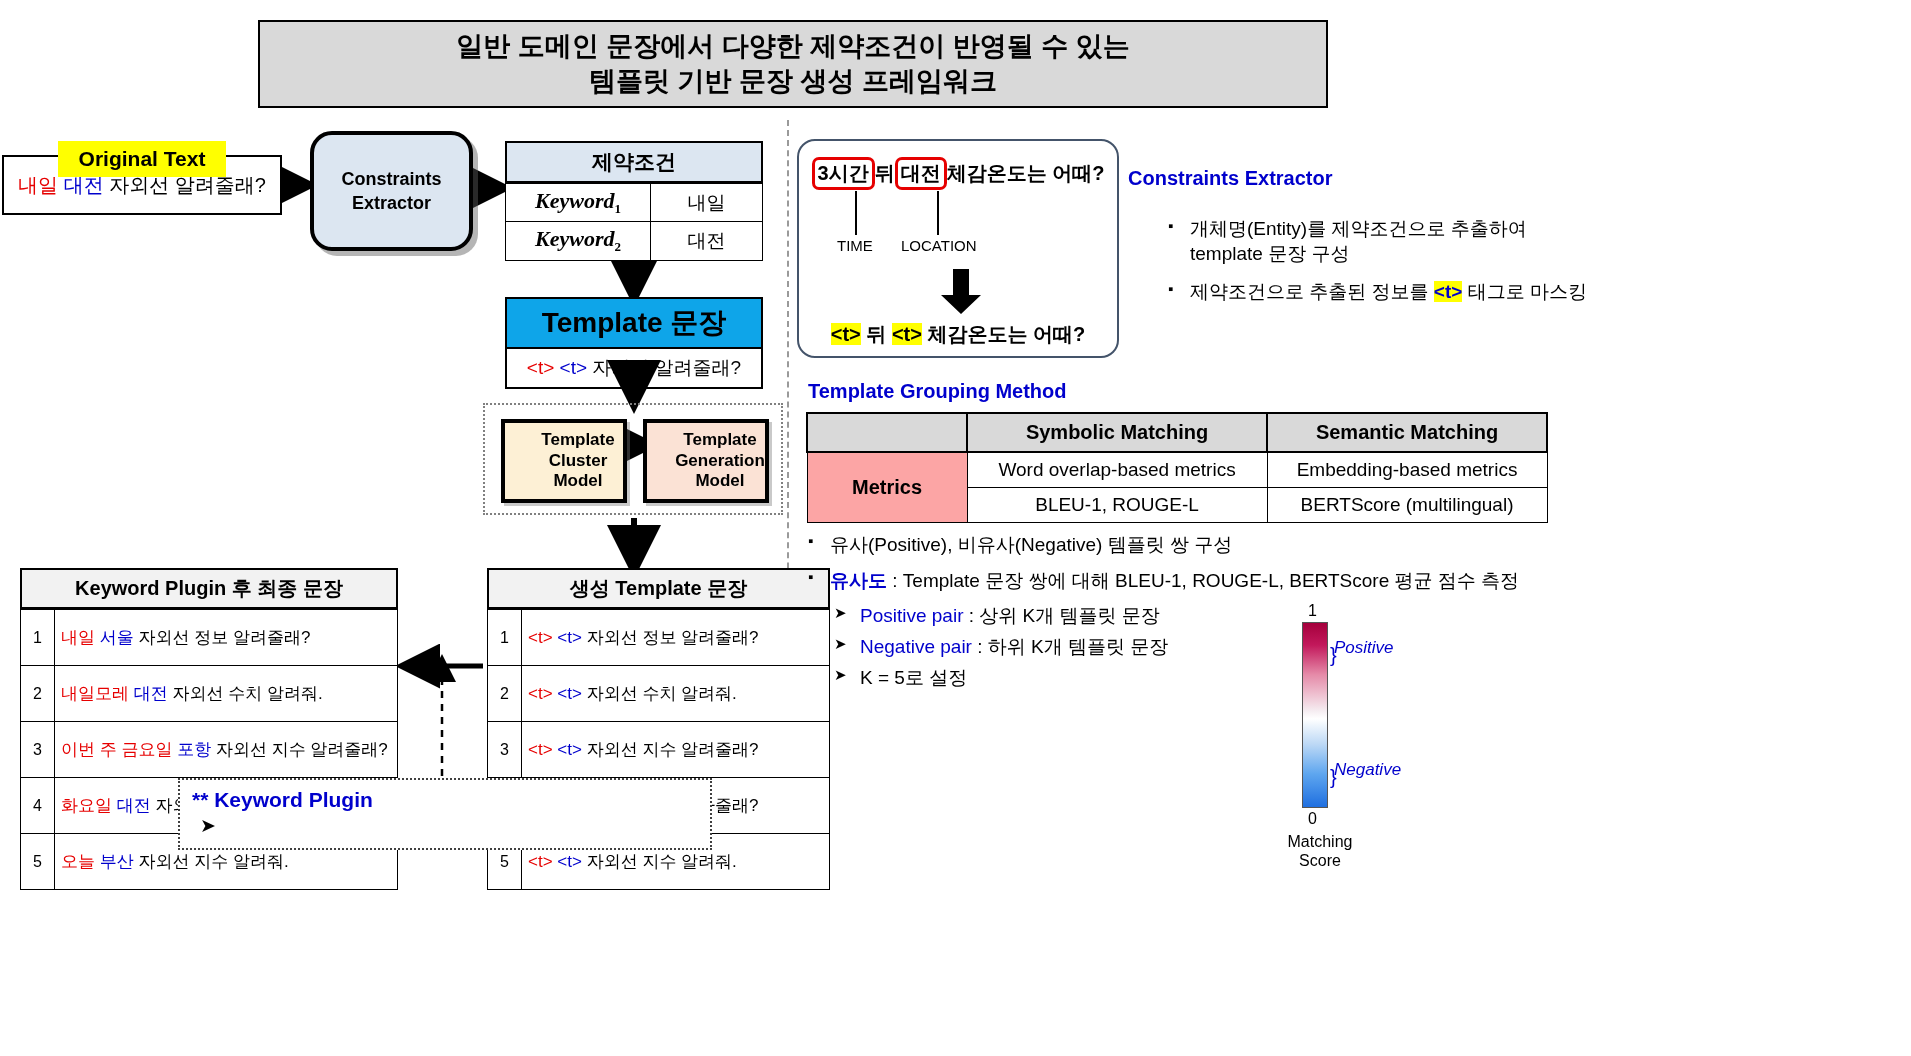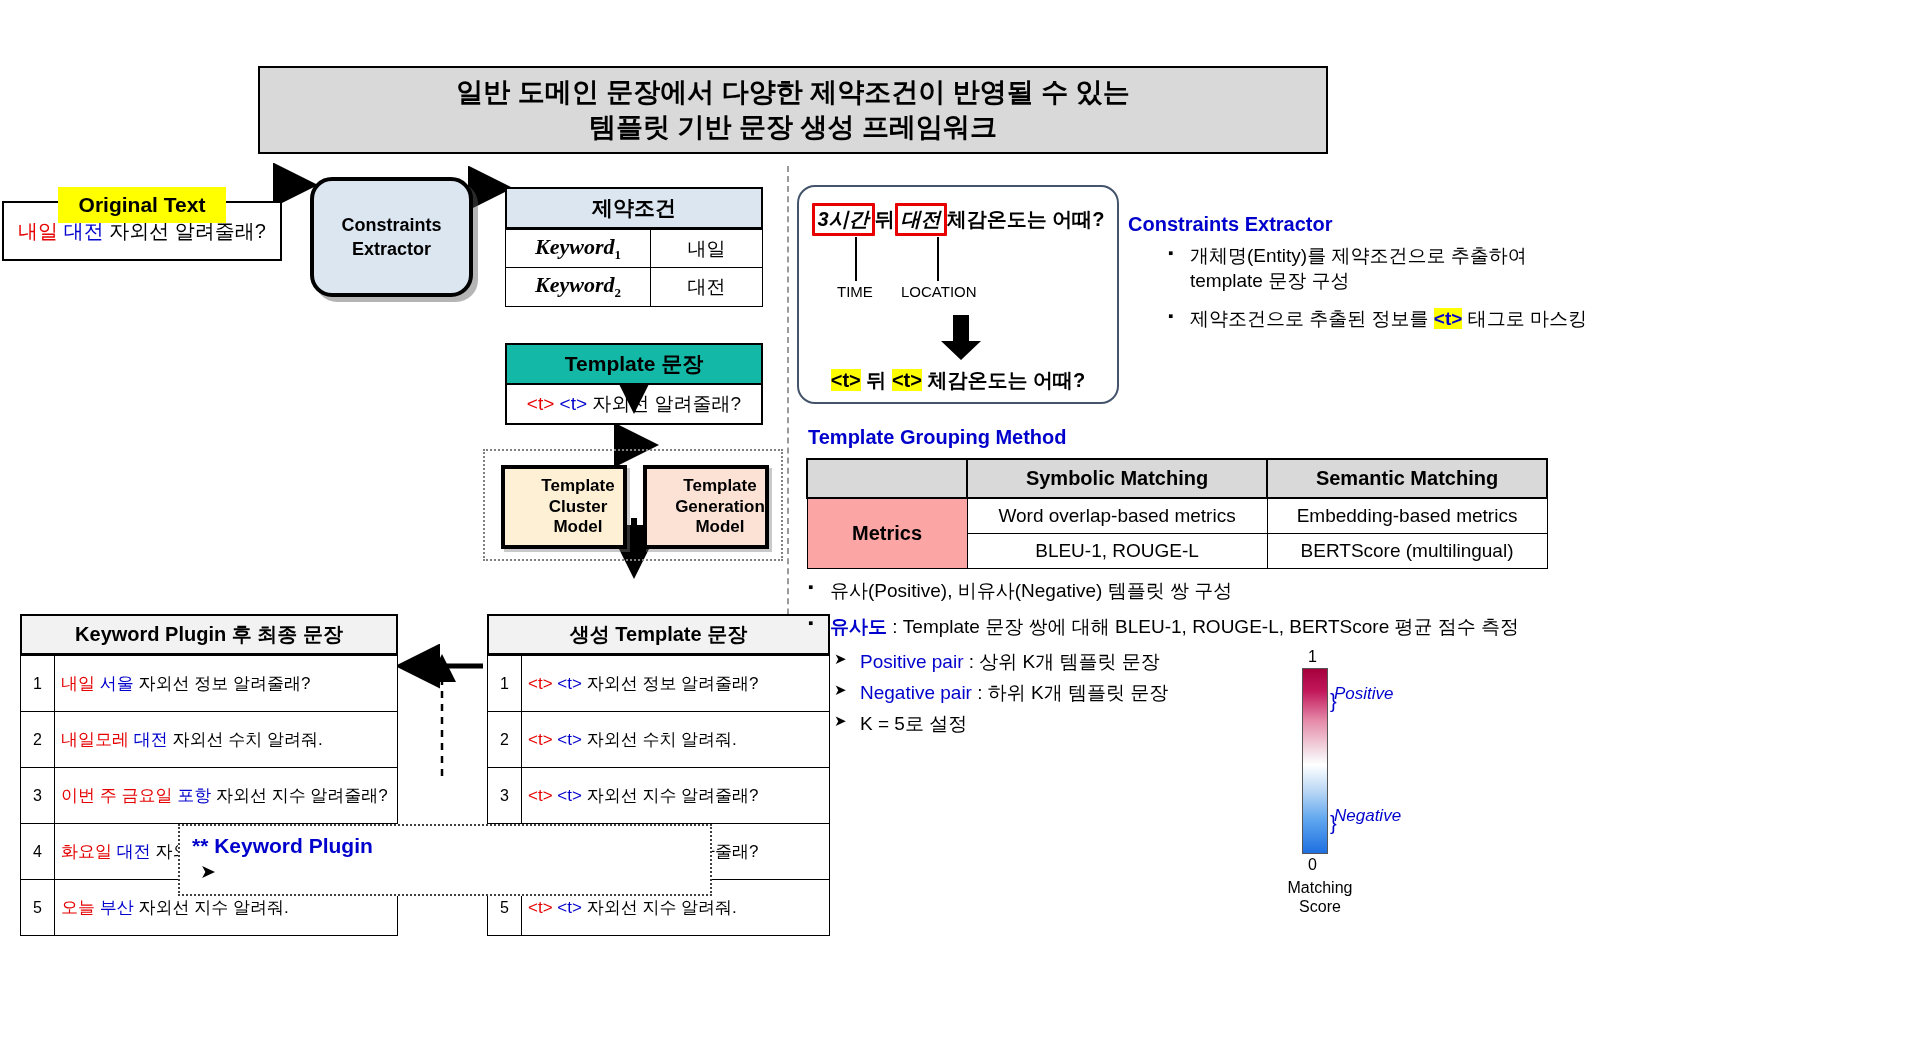--- a/index.html
+++ b/index.html
@@ -4,21 +4,21 @@
 <style>
   * { box-sizing: border-box; }
   html, body { margin:0; padding:0; }
   body {
     width:1911px; height:1056px; position:relative;
     background:#ffffff;
     font-family:"Liberation Sans","DejaVu Sans",sans-serif;
     color:#000;
     overflow:hidden;
   }
-  .abs { position:absolute;margin-top:46px; }
+  .abs { position:absolute; }
 
   
   #title-banner{
     left:258px; top:20px; width:1070px; height:88px;
     background:#d9d9d9; border:2px solid #000;
     display:flex; flex-direction:column; align-items:center; justify-content:center;
     font-weight:bold; font-size:27px; line-height:1.28; text-align:center;
   }
 
   
@@ -62,21 +62,21 @@
   #constraints-table .kw{
     width:145px; text-align:center; font-style:italic; font-weight:bold;
     font-family:"Liberation Serif","DejaVu Serif",serif; font-size:22px; padding:4px 0;
   }
   #constraints-table .kw sub{ font-size:13px; font-style:normal; font-weight:bold;}
   #constraints-table .val{ text-align:center; font-size:19px; padding:4px 0; }
 
   
   #template-sentence{ left:505px; top:297px; width:258px; }
   #template-sentence .hdr{
-    background:#14b8a6; font-weight:bold; font-size:21px; text-align:center;
+    background:#0ea5e9; font-weight:bold; font-size:28px; text-align:center;
     padding:5px 0; border:2px solid #000;
   }
   #template-sentence .body{
     text-align:center; font-size:19px; padding:6px 4px; border:2px solid #000; border-top:none;
     white-space:nowrap;
   }
 
   
   #models-container{
     left:483px; top:403px; width:300px; height:112px;
@@ -120,21 +120,21 @@
   
   #extractor-example-box{
     left:797px; top:139px; width:322px; height:219px;
     border:2px solid #44546a; border-radius:18px; background:#fff;
   }
   #example-sentence{
     position:absolute; left:0; top:16px; width:100%;
     text-align:center; font-weight:bold; font-size:20px; white-space:nowrap;
   }
   .red-box{
-    border:3px solid #e60000; border-radius:1px; padding:0 3px; display:inline-block;font-style:italic;
+    border:3px solid #e60000; border-radius:7px; padding:0 3px; display:inline-block;
   }
   .ent-labels{
     position:absolute; top:96px; left:0; width:100%;
     font-size:15px; color:#000;
   }
   .ent-labels span{ position:absolute; }
   #label-time{ left:38px; }
   #label-location{ left:102px; }
   .leader{ position:absolute; width:2px; background:#000; }
   #leader-time{ left:56px; top:50px; height:44px; }

